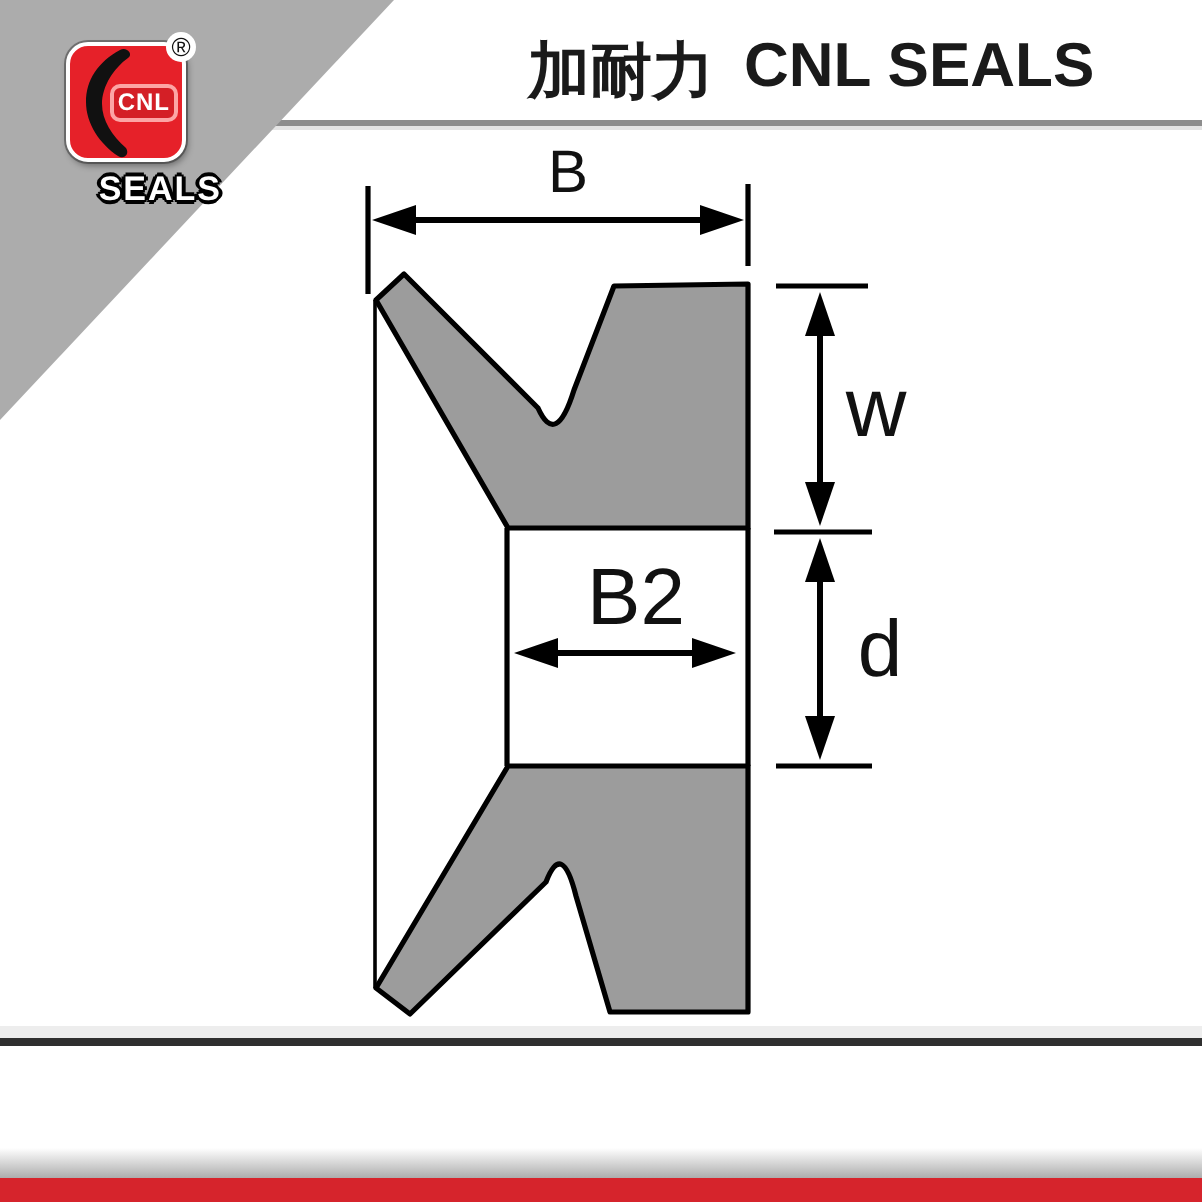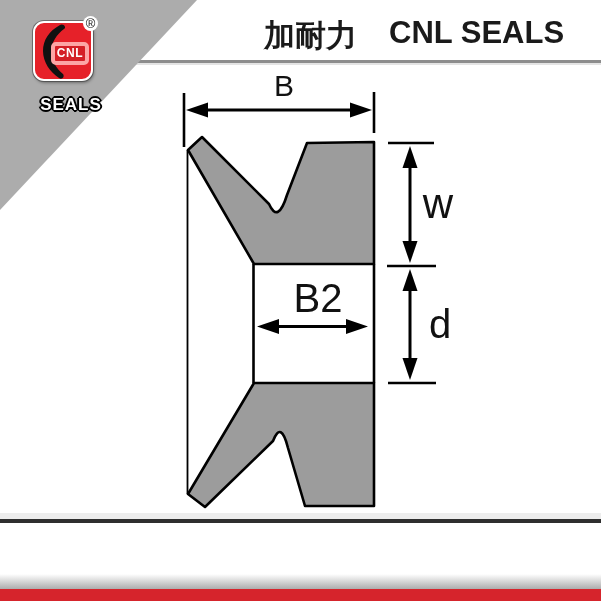--- a/index.html
+++ b/index.html
@@ -2,36 +2,36 @@
 <html><head>
 <meta charset="utf-8">
 <style>
   html,body{margin:0;padding:0;background:#fff;}
   .page{position:relative;width:601px;height:601px;background:#ffffff;overflow:hidden;
         font-family:"Liberation Sans",sans-serif;}
 
   
   .header-divider{position:absolute;left:0;top:60px;width:601px;height:3px;
                   background:#8d8d8d;border-bottom:2px solid #e4e4e4;z-index:1;}
-  .title-row{position:absolute;left:264px;top:15px;display:flex;gap:32px;
+  .title-row{position:absolute;left:264px;top:15px;display:flex;gap:15px;
              font-size:31px;font-weight:600;color:#1a1a1a;white-space:nowrap;z-index:2;}
 
   
   .corner{position:absolute;left:0;top:0;z-index:3;}
   .logo{position:absolute;left:30px;top:18px;width:72px;z-index:4;}
   .logo-box{position:absolute;left:3px;top:3px;width:56px;height:56px;
             border:2px solid #ffffff;border-radius:11px;
             box-shadow:0 0 0 1px rgba(40,40,40,.45),1px 2px 3px rgba(0,0,0,.35);}
   .logo-swoosh{position:absolute;left:6px;top:-1px;}
-  .logo-chip{position:absolute;right:2px;top:19px;border:4px solid #fca5a5;border-radius:5px;
+  .logo-chip{position:absolute;right:2px;top:19px;border:2px solid #fca5a5;border-radius:5px;
              padding:0 2px;font-size:12px;font-weight:bold;color:#fff;line-height:15px;
              letter-spacing:.5px;}
   .logo-reg{position:absolute;right:-7px;top:-7px;width:15px;height:15px;line-height:15px;
             text-align:center;background:#fff;border-radius:50%;font-size:13px;color:#111;}
-  .logo-wordmark{position:absolute;left:-4px;top:72px;width:80px;text-align:center;
+  .logo-wordmark{position:absolute;left:-4px;top:62px;width:80px;text-align:right;
                  font-size:17px;font-weight:800;color:#fff;letter-spacing:1px;
                  text-shadow:-2px 0 #000,2px 0 #000,0 -2px #000,0 2px #000,
                              -1px -1px #000,1px -1px #000,-1px 1px #000,1px 1px #000;}
 
   
   .diagram{position:absolute;left:0;top:0;z-index:0;}
   .diagram .outline{stroke:#000;stroke-width:2.6;stroke-linejoin:round;}
   .diagram .dim{stroke:#000;stroke-width:3;fill:none;}
   .diagram .tick{stroke:#000;stroke-width:2.6;fill:none;}
   .diagram .head{fill:#000;stroke:none;}

